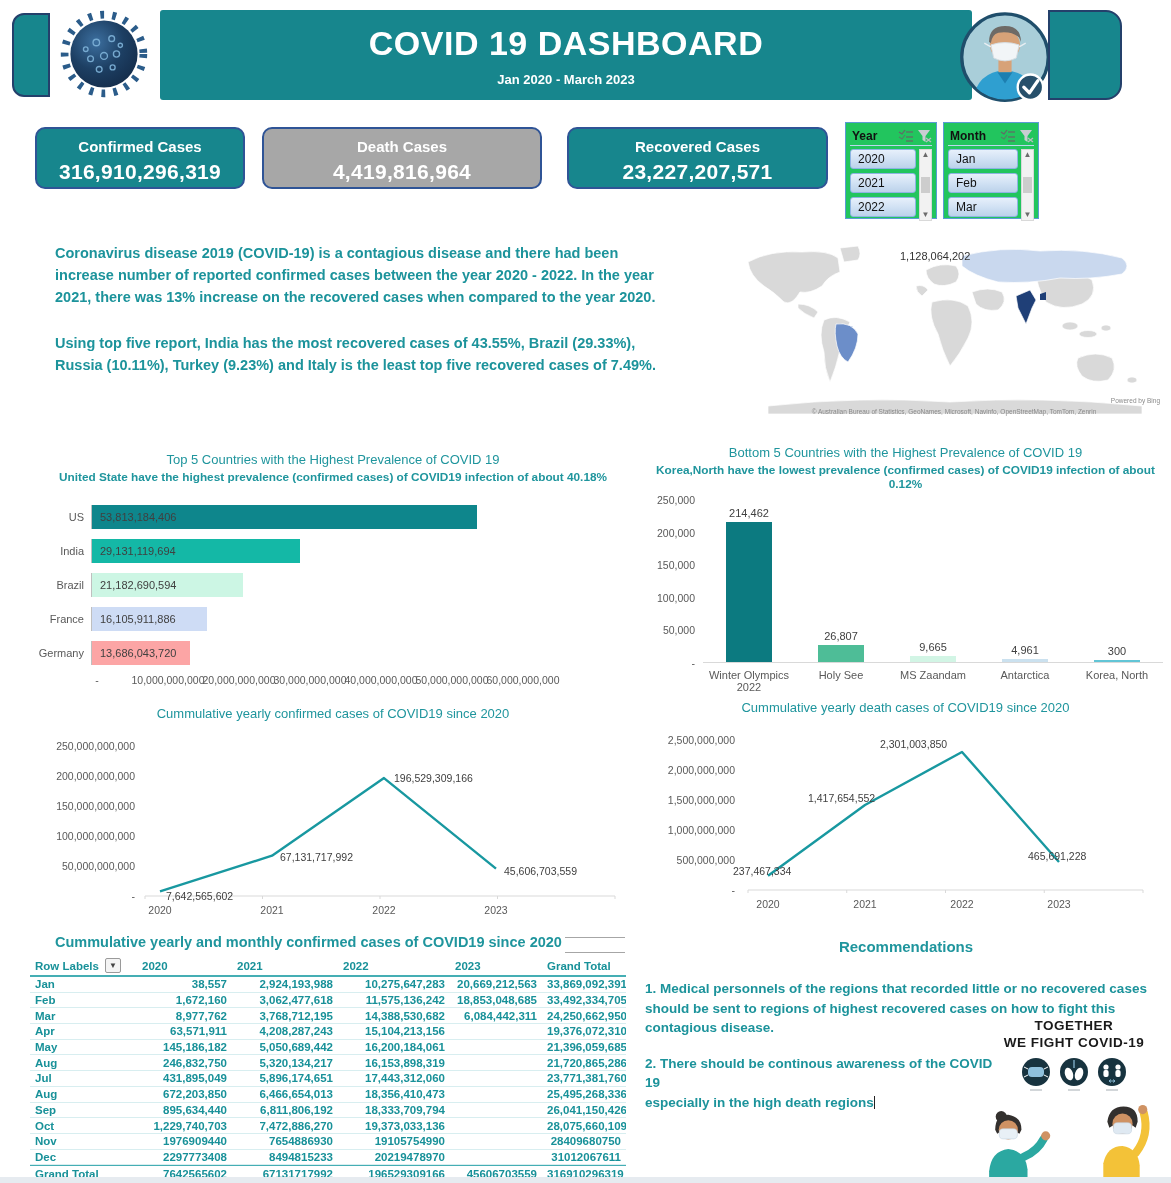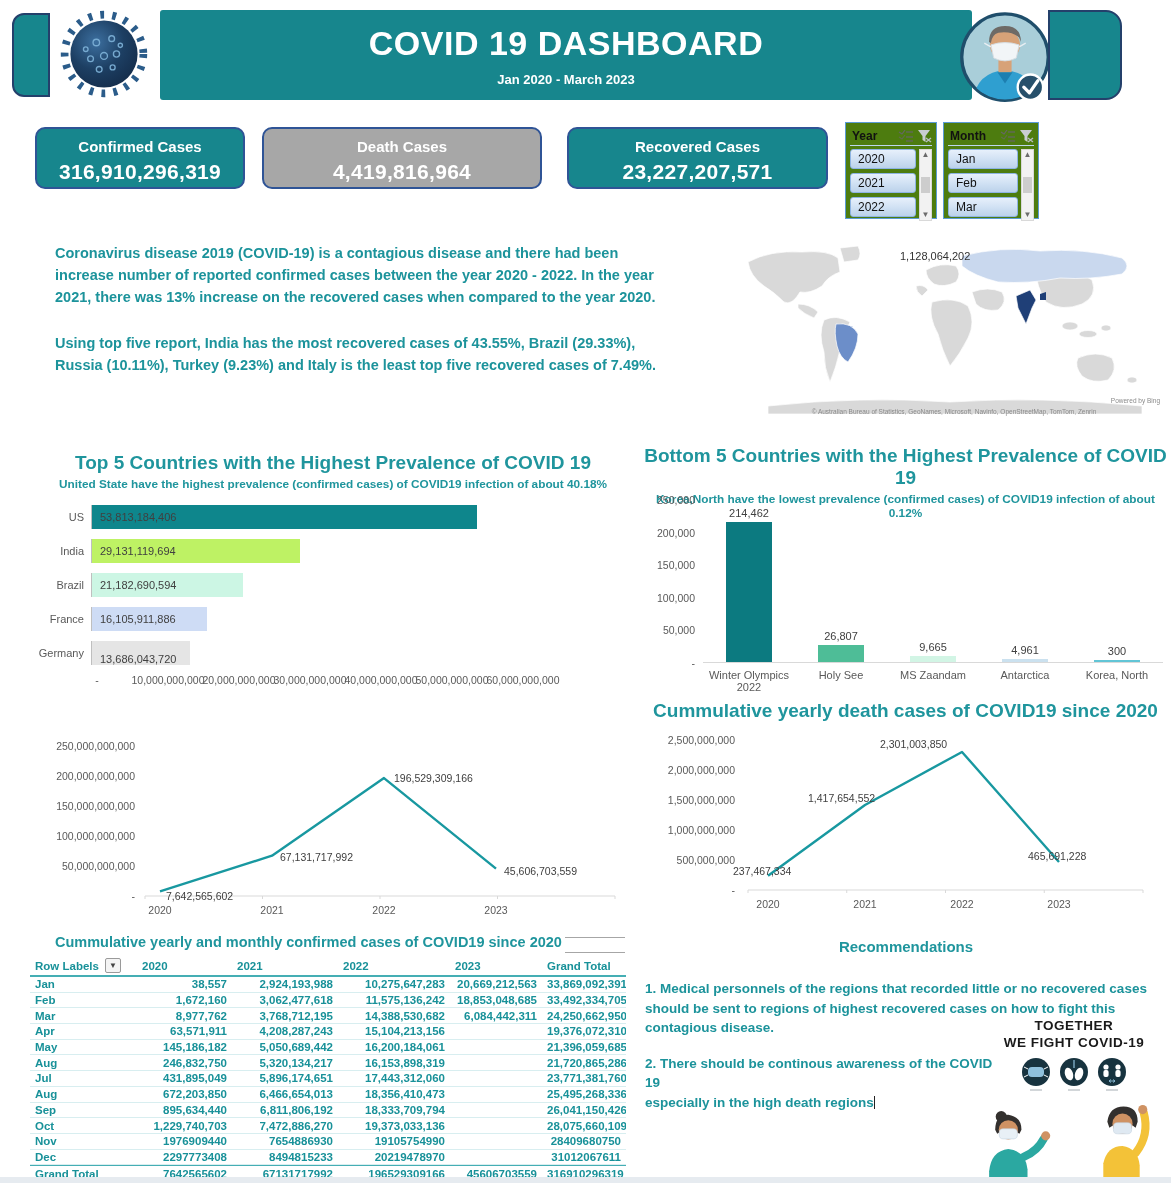--- a/index.html
+++ b/index.html
@@ -14,42 +14,42 @@
   .banner h1{margin:0;color:#fff;font-size:34px;font-weight:700;letter-spacing:.5px;}
   .banner .sub{color:#fff;font-size:13px;font-weight:700;margin-top:9px;}
   .avatar-wrap{width:94px;height:102px;}
 
   
   .kpi{border:2px solid #2f5496;border-radius:10px;color:#fff;text-align:center;padding-top:9px;height:62px;}
   .kpi .lab{font-size:15px;font-weight:700;}
   .kpi .val{font-size:21px;font-weight:700;margin-top:5px;letter-spacing:.3px;}
 
   
-  .slicer{border:1.5px solid #5b9bd5;background:#4d7c0f;padding:3px 4px;}
+  .slicer{border:1.5px solid #5b9bd5;background:#22c55e;padding:3px 4px;}
   .slicer-head{display:flex;align-items:center;height:20px;border-bottom:1px solid #bdd7ee;}
   .slicer-title{font-size:12px;font-weight:700;color:#111;margin-left:2px;flex:1;}
   .slicer-ico{width:16px;height:14px;margin-left:2px;}
   .slicer-body{display:flex;margin-top:3px;}
   .slicer-items{flex:1;}
   .slicer-item{height:20px;line-height:19px;margin:0 3px 4px 0;padding-left:7px;font-size:12px;color:#111;
     border:1px solid #8eb4e3;border-radius:3px;
     background:linear-gradient(180deg,#e7f0fb 0%,#cfe0f3 55%,#bcd2ea 100%);}
   .sbar{width:13px;background:#f2f2f2;border:1px solid #d9d9d9;display:flex;flex-direction:column;align-items:center;justify-content:space-between;padding:1px 0;}
   .sbar .arr{font-size:8px;color:#6b6b6b;line-height:8px;}
   .sbar .thumb{width:9px;height:16px;background:#cdcdcd;}
 
   
   .narrative{color:#1c939b;font-size:14.5px;font-weight:700;line-height:1.5;white-space:pre-line;}
 
   
   .map-callout{font-size:11px;color:#333;}
   .map-small{font-size:6.5px;color:#8a8a8a;}
 
   
-  .ctitle{color:#1f959d;font-size:19px;font-weight:700;text-align:center;}
+  .ctitle{color:#1f959d;font-size:13px;font-weight:400;text-align:center;}
   .csub{color:#1f959d;font-size:11.8px;font-weight:700;text-align:center;margin-top:3px;}
 
   
   .hrows{position:absolute;left:0;right:0;}
   .hrow{display:flex;align-items:center;height:34px;}
   .hcat{width:56px;text-align:right;font-size:11px;color:#595959;padding-right:7px;flex:none;}
   .htrack{position:relative;flex:1;height:24px;border-left:1px solid #bfbfbf;}
   .hbar{height:24px;display:flex;align-items:center;}
   .hval{font-size:11px;color:#404040;padding-left:8px;white-space:nowrap;}
   .hticks{position:absolute;height:14px;}
@@ -275,21 +275,21 @@
           <div class="hcat">US</div>
           <div class="htrack">
             <div class="hbar" style="width: 89.6886%; background: rgb(14, 134, 140);">
               <span class="hval">53,813,184,406</span>
             </div>
           </div>
         </div>
         <div class="hrow">
           <div class="hcat">India</div>
           <div class="htrack">
-            <div class="hbar" style="width: 48.5519%; background: #bef264;">
+            <div class="hbar" style="width: 48.5519%; background: #14b8a6;">
               <span class="hval">29,131,119,694</span>
             </div>
           </div>
         </div>
         <div class="hrow">
           <div class="hcat">Brazil</div>
           <div class="htrack">
             <div class="hbar" style="width: 35.3045%; background: rgb(204, 246, 228);">
               <span class="hval">21,182,690,594</span>
             </div>
@@ -299,21 +299,21 @@
           <div class="hcat">France</div>
           <div class="htrack">
             <div class="hbar" style="width: 26.8432%; background: rgb(206, 220, 245);">
               <span class="hval">16,105,911,886</span>
             </div>
           </div>
         </div>
         <div class="hrow">
           <div class="hcat">Germany</div>
           <div class="htrack">
-            <div class="hbar" style="width: 22.8101%; background: #e5e5e5; align-items: flex-end;">
+            <div class="hbar" style="width: 22.8101%; background: #fca5a5;">
               <span class="hval">13,686,043,720</span>
             </div>
           </div>
         </div>
       </div>
     <div class="hticks" style="left:62px;top:222px;width:426px;">
         <span style="left: 0%;">-</span>
         <span style="left: 16.6667%;">10,000,000,000</span>
         <span style="left: 33.3333%;">20,000,000,000</span>
         <span style="left: 50%;">30,000,000,000</span>
@@ -359,20 +359,21 @@
     <div class="vcats" style="left:60px;top:224px;width:460px;">
         <span>Winter Olympics 2022</span>
         <span>Holy See</span>
         <span>MS Zaandam</span>
         <span>Antarctica</span>
         <span>Korea, North</span>
       </div>
   </div>
 
   <div class="abs" style="left:35px;top:706px;width:596px;height:218px;">
+    <div class="ctitle">Cummulative yearly confirmed cases of COVID19 since 2020</div>
     <svg class="linesvg" width="596" height="192" style="position:absolute;left:0;top:26px;">
         <text x="100" y="17.5" text-anchor="end" font-size="10.5" fill="#595959">250,000,000,000</text>
         <text x="100" y="47.5" text-anchor="end" font-size="10.5" fill="#595959">200,000,000,000</text>
         <text x="100" y="77.5" text-anchor="end" font-size="10.5" fill="#595959">150,000,000,000</text>
         <text x="100" y="107.5" text-anchor="end" font-size="10.5" fill="#595959">100,000,000,000</text>
         <text x="100" y="137.5" text-anchor="end" font-size="10.5" fill="#595959">50,000,000,000</text>
         <text x="100" y="167.5" text-anchor="end" font-size="10.5" fill="#595959">-</text>
         <line x1="110" y1="164" x2="580" y2="164" stroke="#d9d9d9" stroke-width="1"></line>
         <line x1="110" y1="164" x2="110" y2="167" stroke="#d9d9d9" stroke-width="1"></line>
         <line x1="227.5" y1="164" x2="227.5" y2="167" stroke="#d9d9d9" stroke-width="1"></line>

